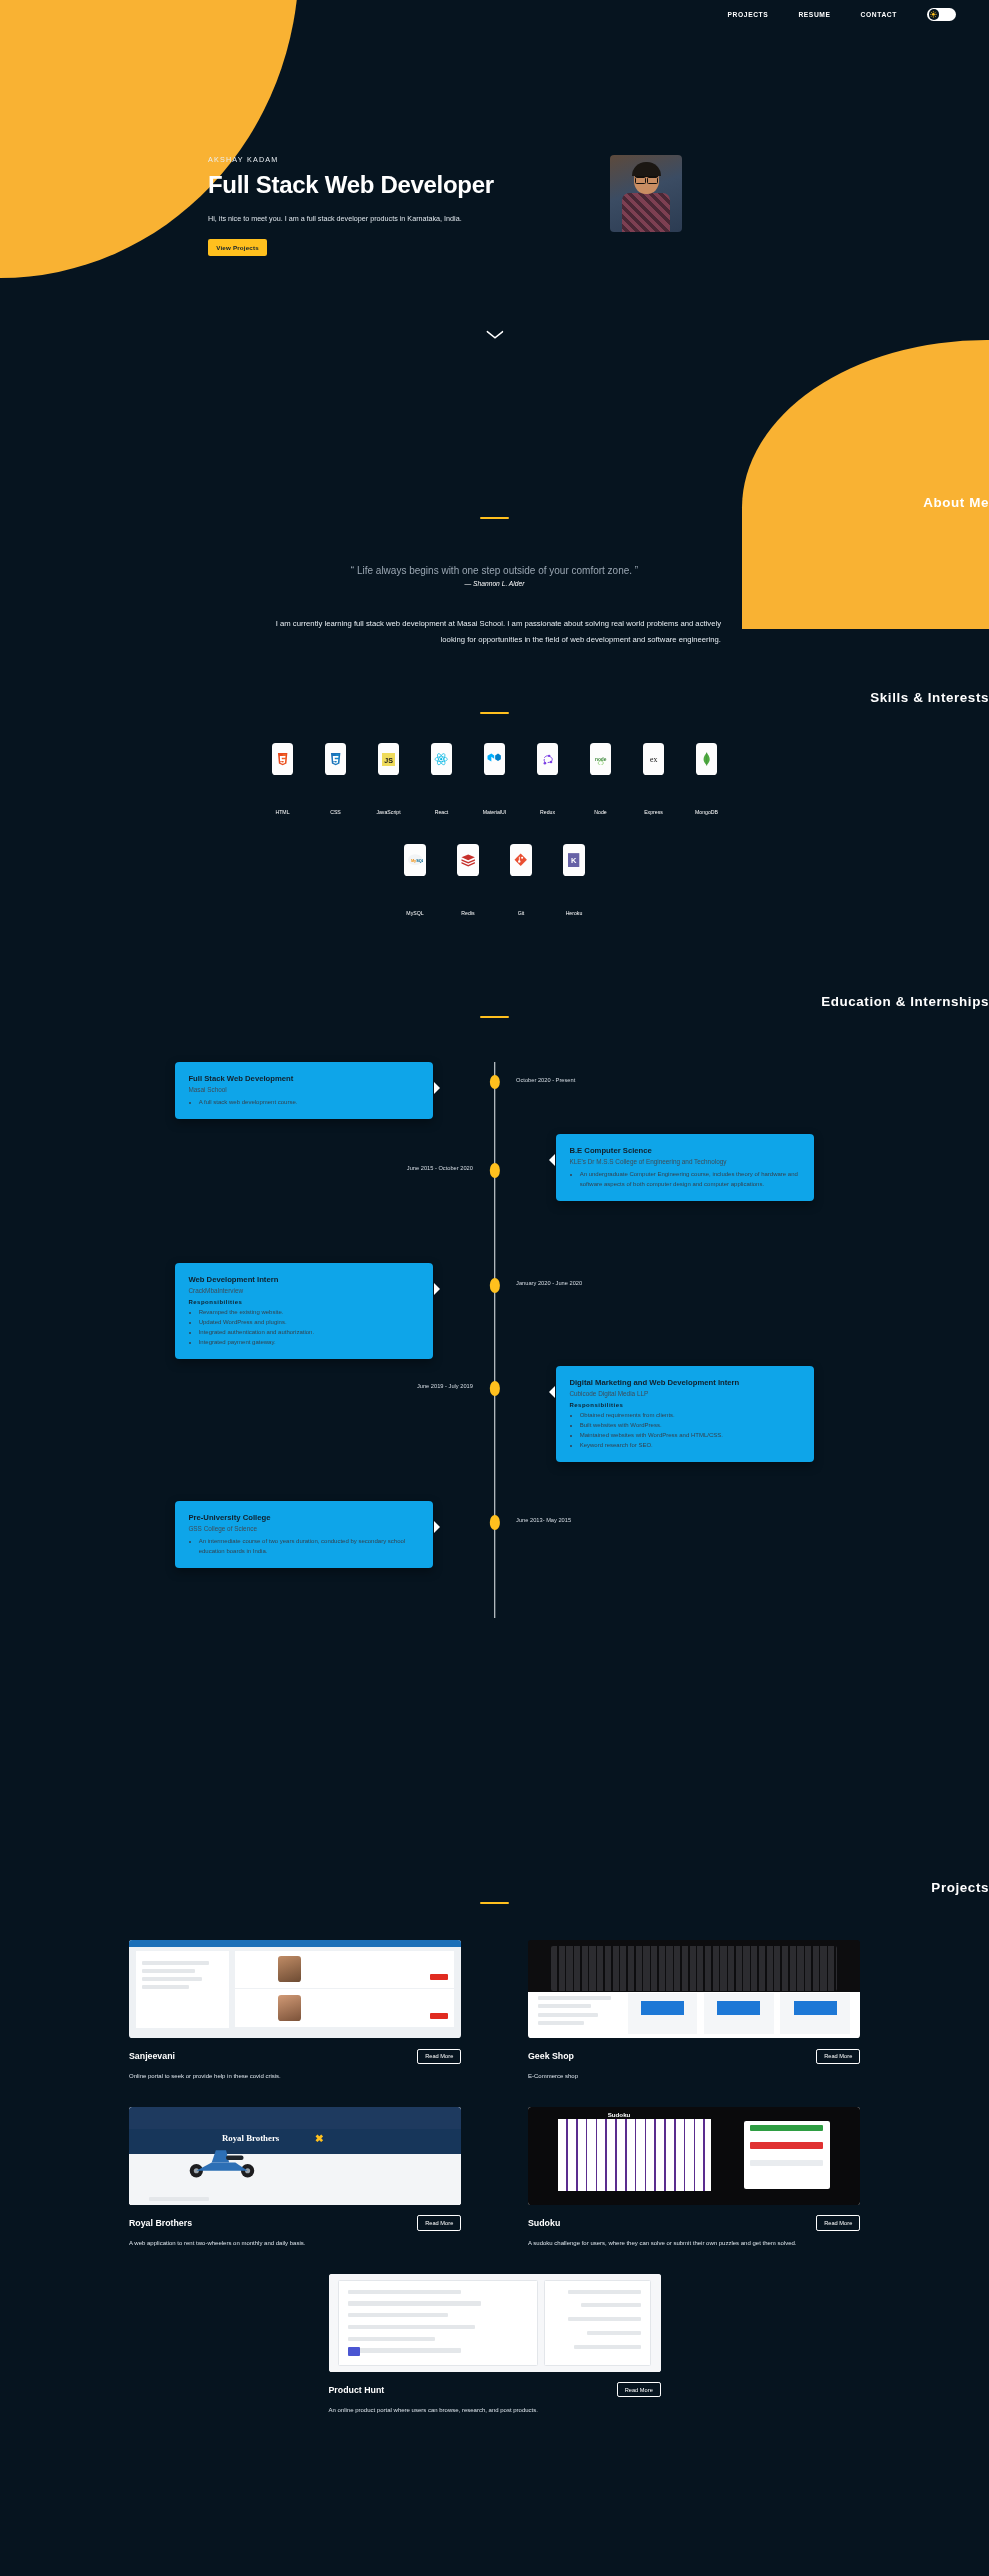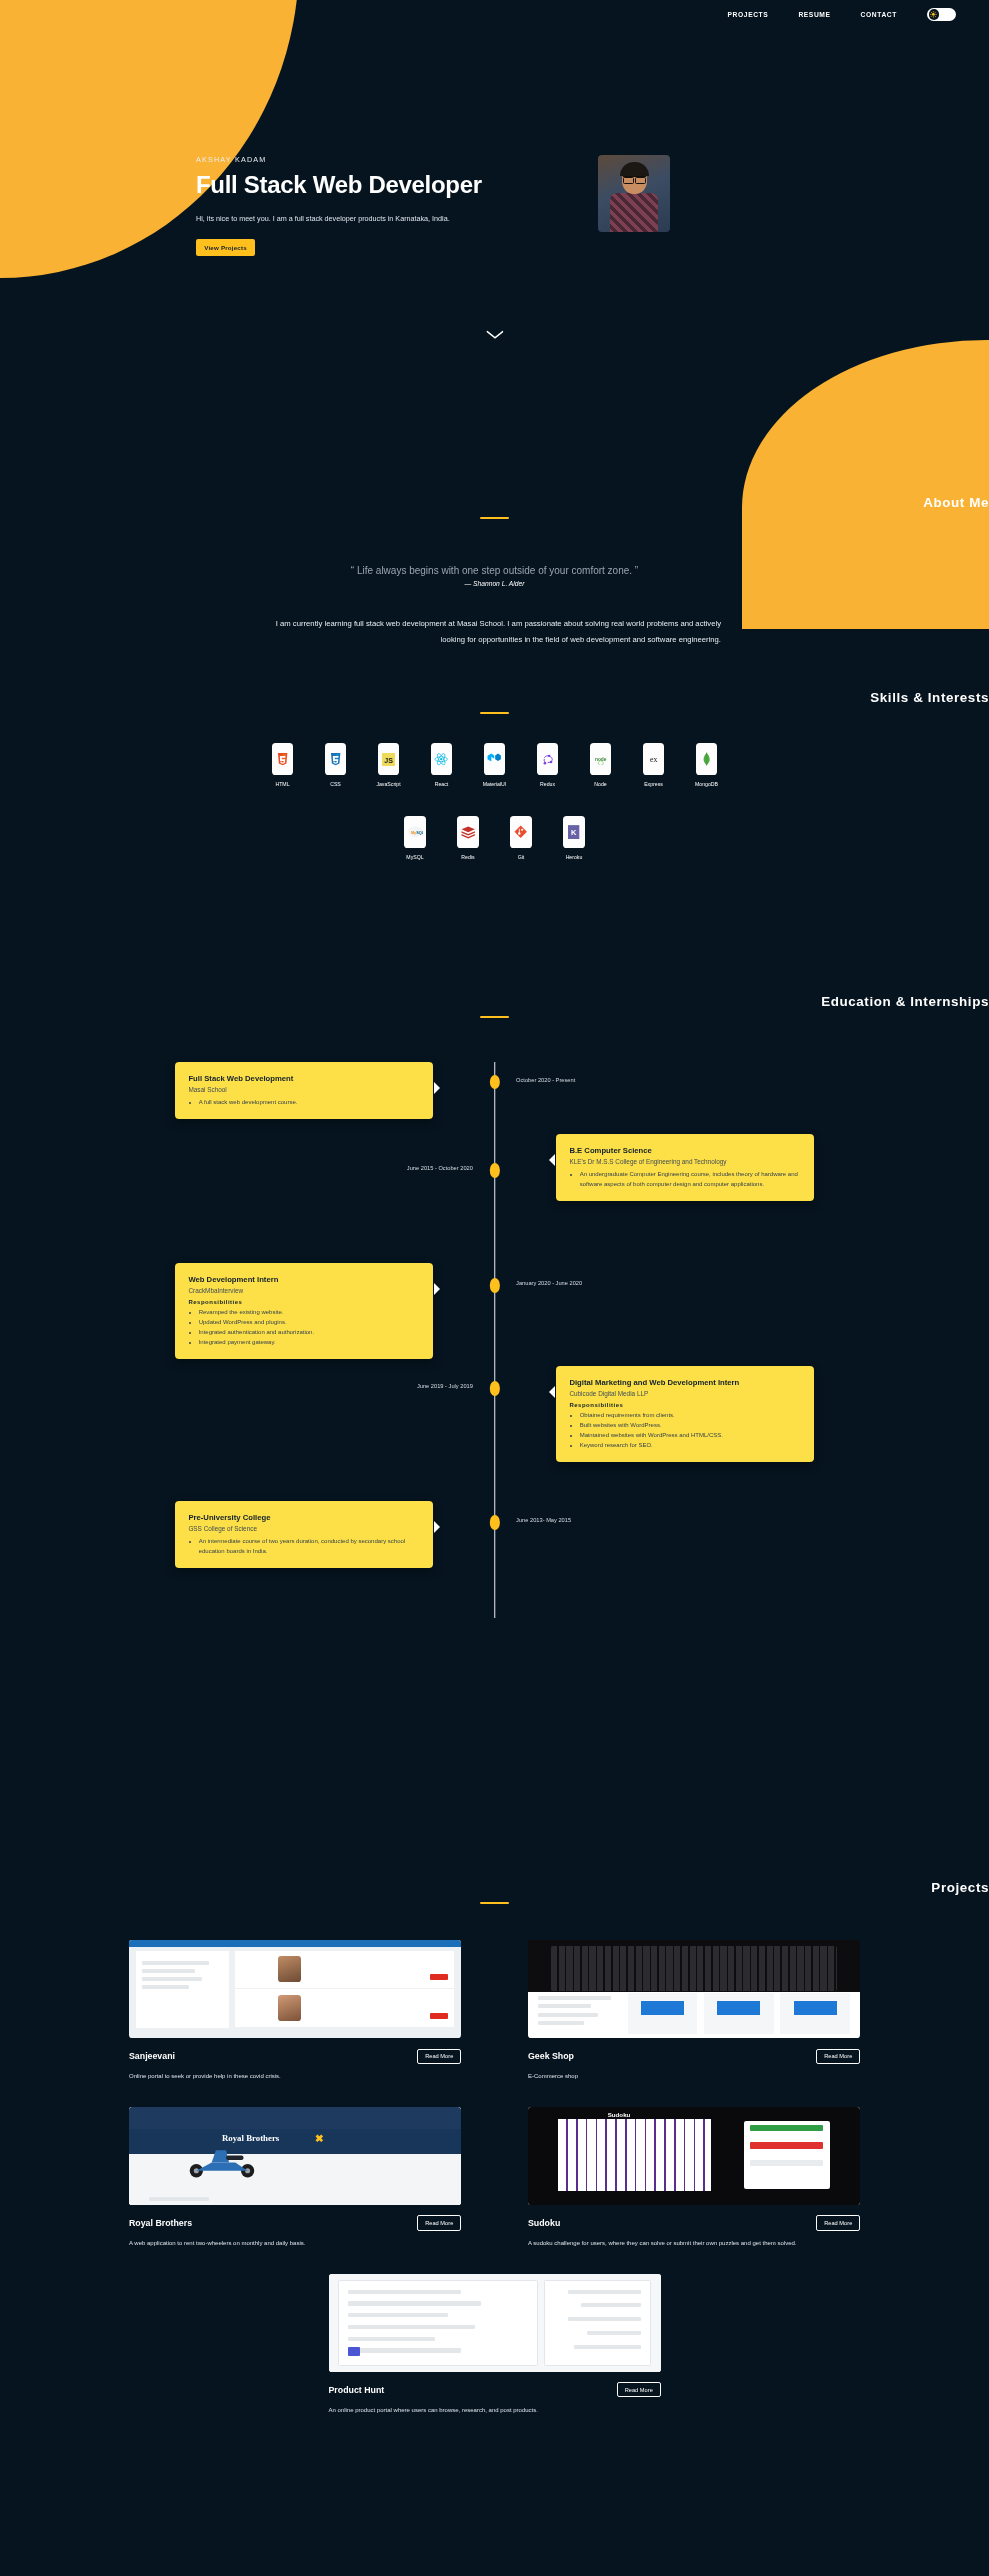--- a/index.html
+++ b/index.html
@@ -36,21 +36,21 @@
   }
   .toggle .knob{
     width:10.3px; height:10.3px; border-radius:50%; background:#06141f;
     display:flex; align-items:center; justify-content:center;
   }
   .sun{ width:6.7px; height:6.7px; }
 
   
   .hero{
     position:absolute; top:155px; left:0; width:989px; height:149px;
-    display:flex; align-items:flex-start; z-index:10;
+    display:flex; align-items:flex-start; z-index:10;padding-left:12px;
   }
   .hero-text{ margin-left:196px; width:371px; }
   .eyebrow{ font-size:7.2px; letter-spacing:1.2px; color:#e9eef2; margin-bottom:8.2px; }
   .hero-title{
     font-size:24px; font-weight:800; letter-spacing:-0.3px; line-height:1.1;
     margin-bottom:14.4px; color:#ffffff;
   }
   .hero-sub{ font-size:7.2px; line-height:1.75; color:#dfe6ec; max-width:289px; margin-bottom:13.4px; }
   .btn-primary{
     display:inline-block; background:#ffc01e; color:#10212e; border:none;
@@ -87,40 +87,40 @@
   }
   .quote-author{ text-align:center; color:#ffffff; font-size:6.7px; font-style:italic; margin-top:4.1px; }
   .about-body{
     width:453px; margin:29px auto 0; text-align:right;
     font-size:7.7px; line-height:2.0; color:#e8eef3;
   }
 
   
   .skills{ position:absolute; top:690px; left:0; width:989px; z-index:10; }
   .skill-row{ display:flex; justify-content:center; gap:24px; margin-top:29px; flex-wrap:nowrap; }
-  .skill{ width:29px; display:flex; flex-direction:column; align-items:center; }
+  .skill{ width:29px; display:flex; flex-direction:column; align-items:center;gap:28px; }
   .skill-tile{
     width:21.6px; height:32px; background:#fdfdfd; border-radius:3.6px;
     display:flex; align-items:center; justify-content:center;
   }
   .skill-label{ margin-top:5.7px; font-size:5.2px; color:#fff; white-space:nowrap; }
 
   
   .edu{ position:absolute; top:994px; left:0; width:989px; z-index:10; }
   .tl{ position:relative; width:639px; margin:44px auto 0; height:567px; }
   .tl-line{
     position:absolute; left:50%; top:0; width:1.5px; height:556px;
     background:#e9eef2; transform:translateX(-50%);
   }
   .tl-dot{
     position:absolute; left:50%; width:10.3px; height:14.4px; border-radius:50%;
     background:#ffc01e; transform:translateX(-50%); z-index:3;
   }
   .tl-card{
-    position:absolute; width:258px; background:#fde047; color:#11202c;
+    position:absolute; width:258px; background:#0ea5e9; color:#11202c;
     border-radius:4.1px; padding:11.3px 13.4px; box-shadow:0 3.1px 9.3px rgba(0,0,0,.35);
   }
   .tl-card.left{ left:0; }
   .tl-card.right{ right:0; }
   .tl-card.left:after{
     content:""; position:absolute; right:-6.7px; top:19.6px; border:6.7px solid transparent;
     border-left-color:#fff; border-right:0;
   }
   .tl-card.right:after{
     content:""; position:absolute; left:-6.7px; top:19.6px; border:6.7px solid transparent;

